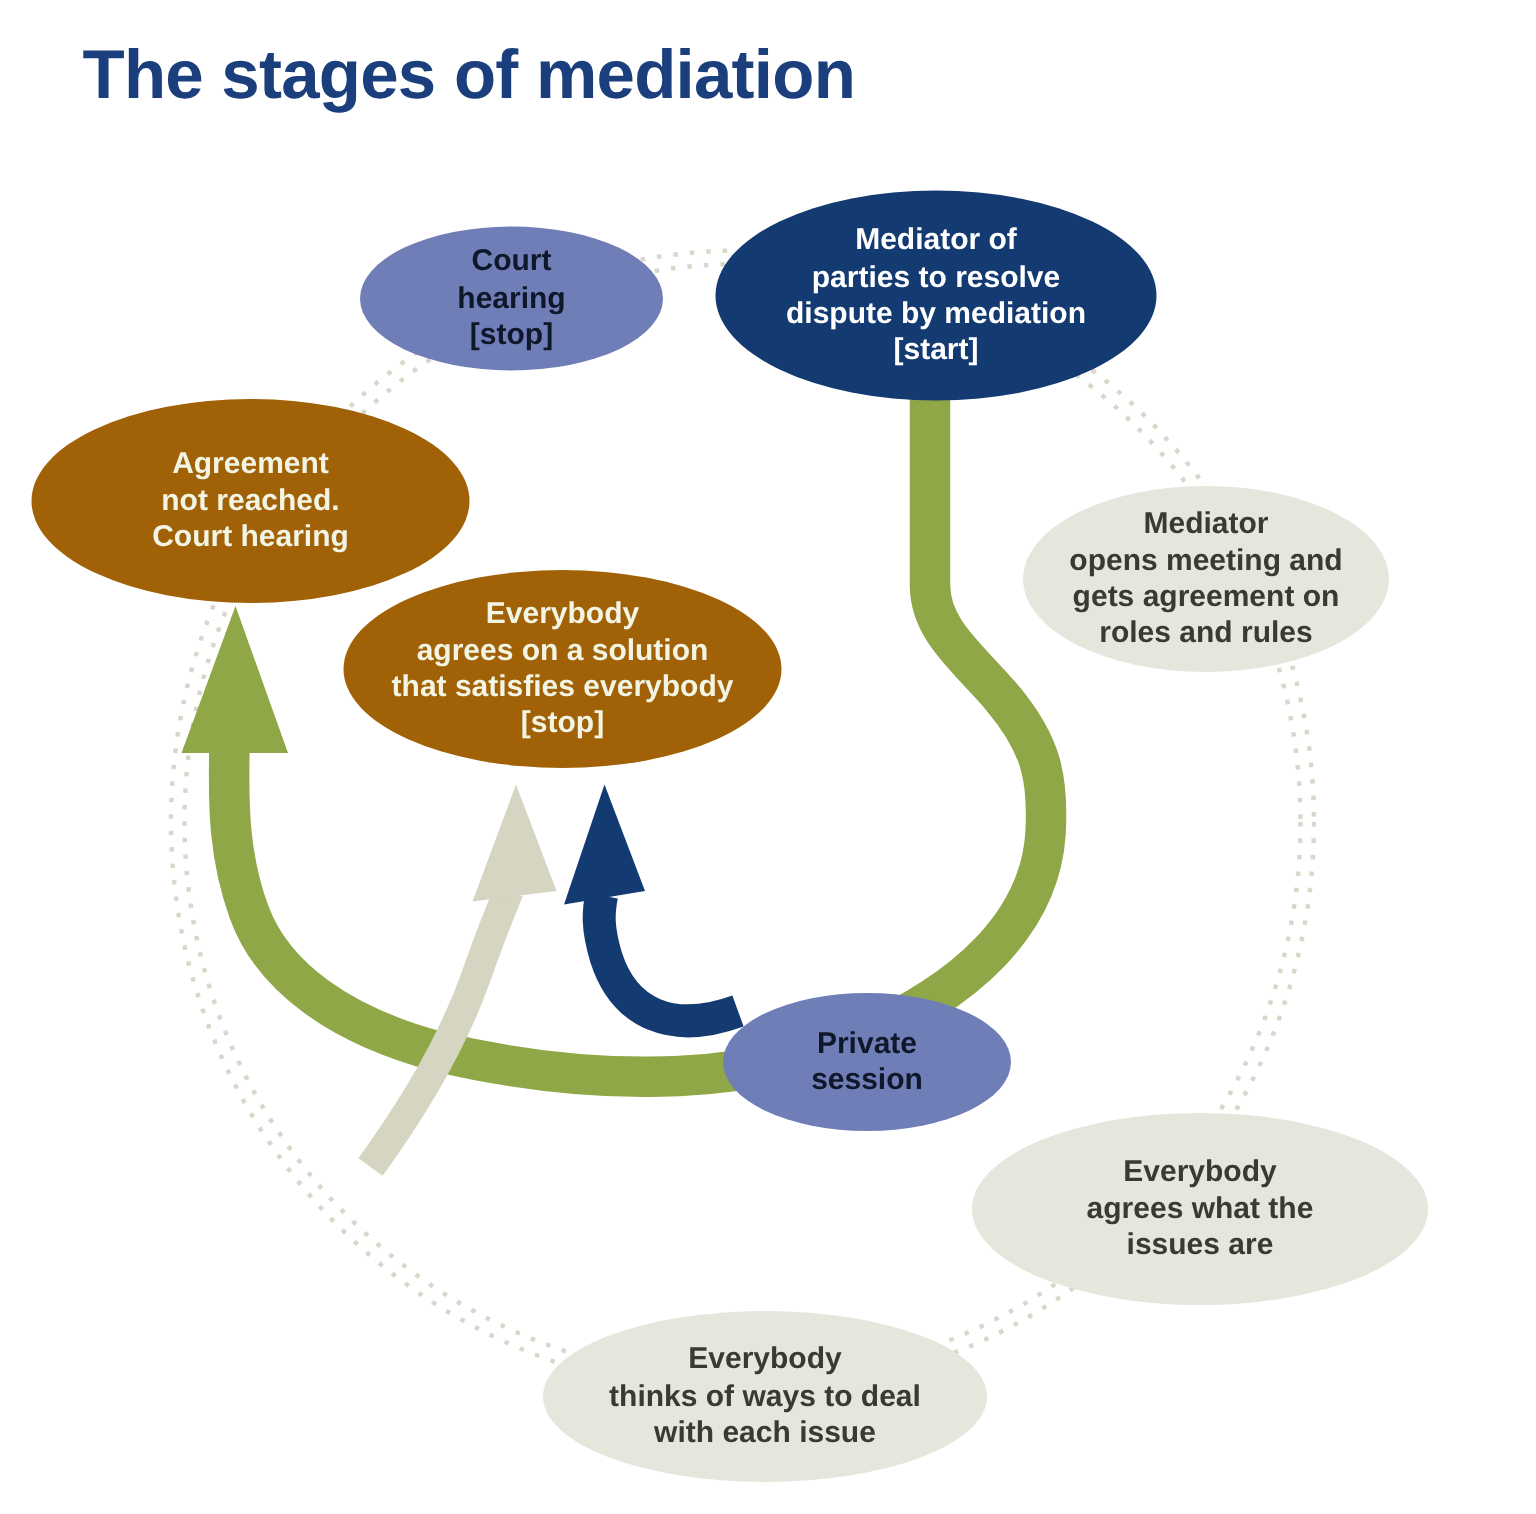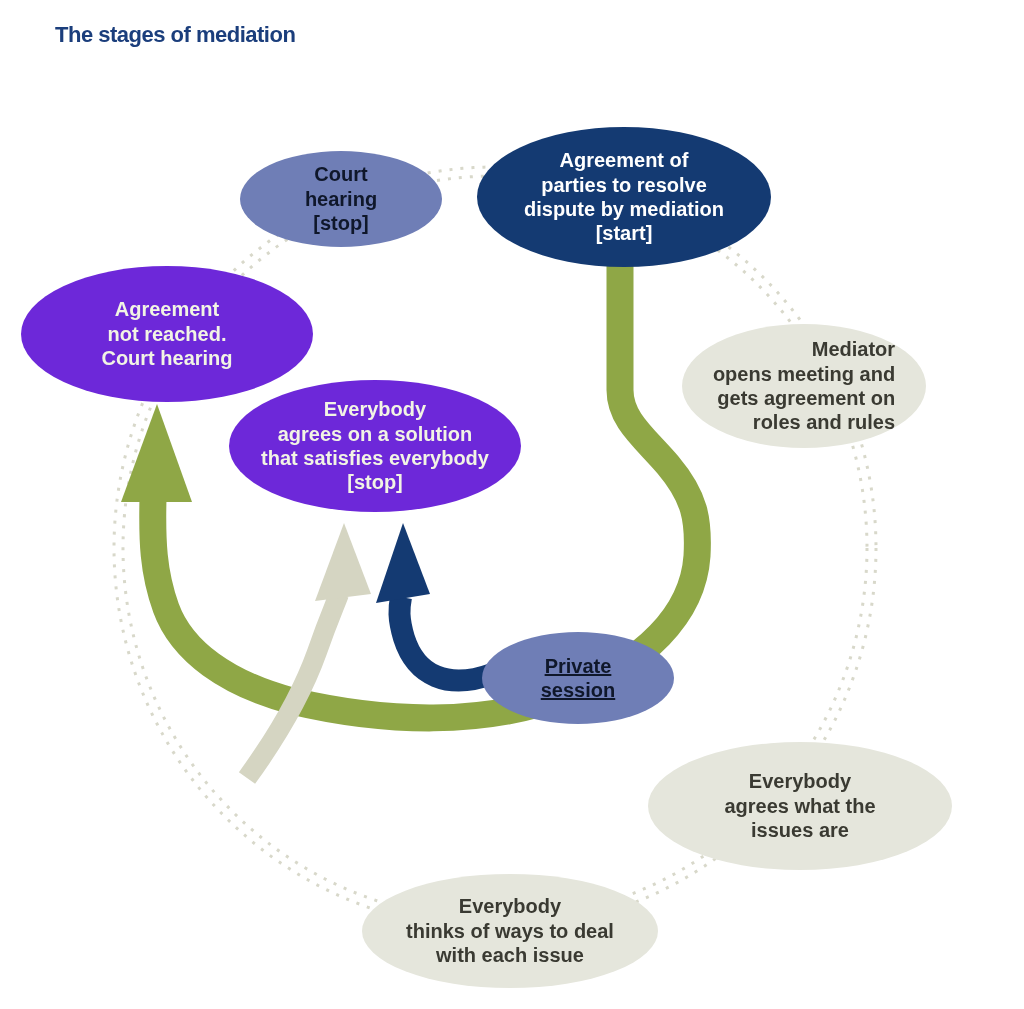--- a/index.html
+++ b/index.html
@@ -5,37 +5,37 @@
   html,body{margin:0;padding:0;background:#ffffff;}
   #canvas{
     position:relative;
     width:1024px;height:1009px;
     background:#ffffff;
     font-family:"Liberation Sans", sans-serif;
     overflow:hidden;
   }
   #title{
     position:absolute;left:55px;top:22px;
-    font-size:22px;font-weight:bold;color:#1b3e7c;
+    font-size:46px;font-weight:bold;color:#1b3e7c;
     letter-spacing:-0.5px;
   }
   #arrows{position:absolute;left:0;top:0;}
   .node{
     position:absolute;
     border-radius:50%;
     display:flex;align-items:center;justify-content:center;
     text-align:center;
     font-weight:bold;
     font-size:20px;line-height:1.22;
     white-space:pre-line;
     padding:0 6px;box-sizing:border-box;
   }
   .navy {background:#143a72;color:#ffffff;}
   .slate{background:#6f7eb6;color:#0f172a;}
-  .green{background:#6d28d9;color:#f2f4e4;}
+  .green{background:#a16207;color:#f2f4e4;}
   .gray {background:#e5e6dc;color:#3a3a32;}
 </style>
 </head>
 <body>
 
 <div id="canvas">
 
   <svg id="arrows" width="1024" height="1009" viewBox="0 0 1024 1009">
 
     <g stroke="#d8d8ca" fill="none" stroke-width="3" stroke-dasharray="3 8">
@@ -60,49 +60,49 @@
     </g>
 
     <g>
       <path d="M492,674 C448,690 416,676 404,638 C398,618 399,608 401,597" stroke="#143a72" stroke-width="22" fill="none"></path>
       <polygon points="376,603 430,594 403,523" fill="#143a72"></polygon>
     </g>
   </svg>
 
   <div id="title">The stages of mediation</div>
 
-  <div class="node navy" style="left:477px;top:127px;width:294px;height:140px;">Agreement of
+  <div class="node navy" style="left:477px;top:127px;width:294px;height:140px;">Mediator of
 parties to resolve
 dispute by mediation
 [start]</div>
 
   <div class="node slate" style="left:240px;top:151px;width:202px;height:96px;">Court
 hearing
 [stop]</div>
 
   <div class="node green" style="left:21px;top:266px;width:292px;height:136px;">Agreement
 not reached.
 Court hearing</div>
 
   <div class="node green" style="left:229px;top:380px;width:292px;height:132px;">Everybody
 agrees on a solution
 that satisfies everybody
 [stop]</div>
 
-  <div class="node gray" style="left:682px;top:324px;width:244px;height:124px;text-align:right;">Mediator
+  <div class="node gray" style="left:682px;top:324px;width:244px;height:124px;">Mediator
 opens meeting and
 gets agreement on
 roles and rules</div>
 
 
   <div class="node gray" style="left:648px;top:742px;width:304px;height:128px;">Everybody
 agrees what the
 issues are</div>
 
   <div class="node gray" style="left:362px;top:874px;width:296px;height:114px;">Everybody
 thinks of ways to deal
 with each issue</div>
 
 
-  <div class="node slate" style="left:482px;top:632px;width:192px;height:92px;text-decoration:underline;">Private
+  <div class="node slate" style="left:482px;top:662px;width:192px;height:92px;">Private
 session</div>
 
 </div>
 
 </body></html>

